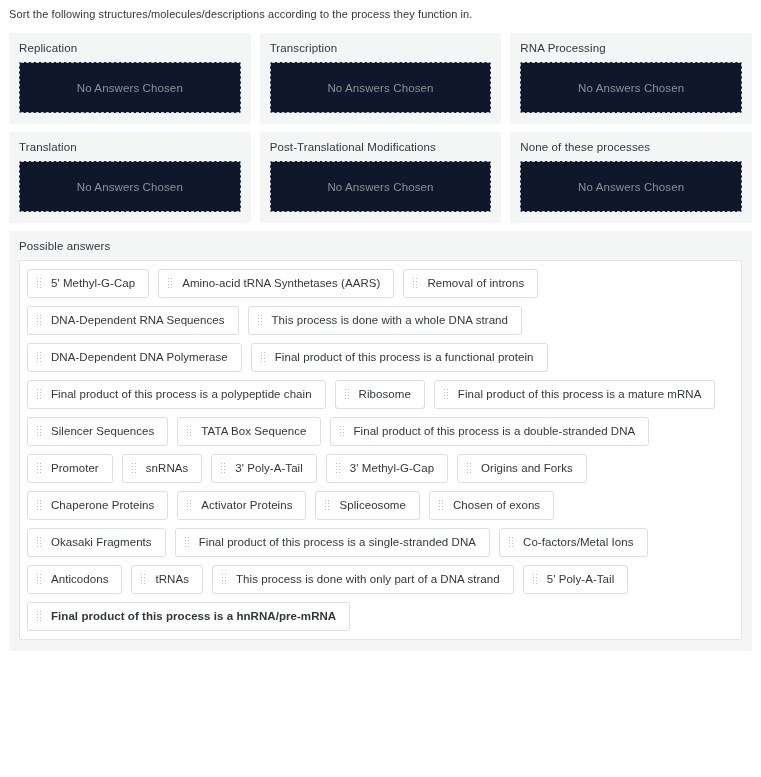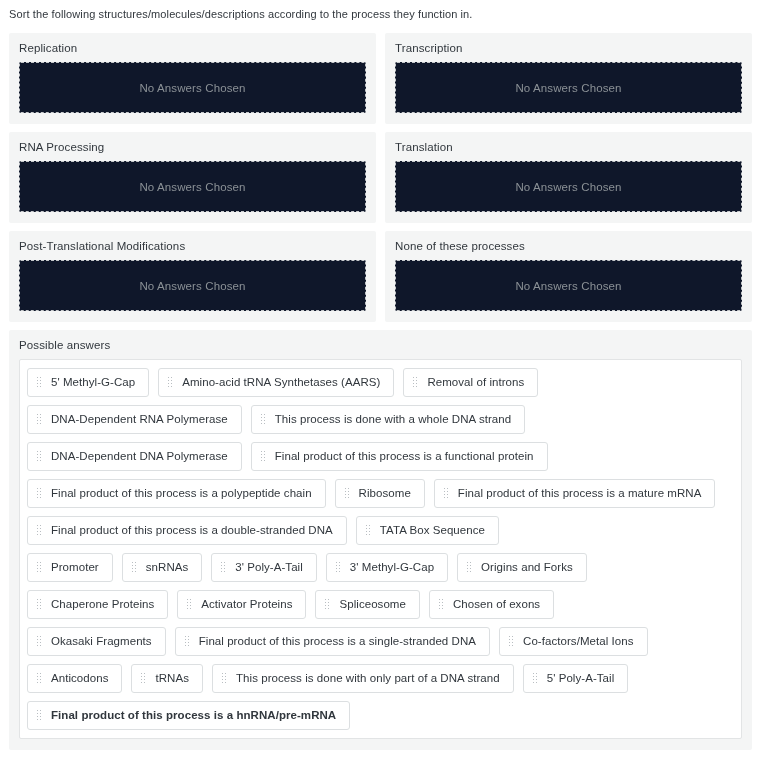--- a/index.html
+++ b/index.html
@@ -29,21 +29,21 @@
     line-height: 1.4;
     padding: 7px 0 0 9px;
     letter-spacing: 0.01em;
   }
 
   
   .cat-grid {
     margin-top: 11px;
     padding: 0 9px 0 9px;
     display: grid;
-    grid-template-columns: 1fr 1fr;
+    grid-template-columns: 1fr 1fr 1fr;
     column-gap: 9px;
     row-gap: 8px;
   }
 
   .cat-card {
     background: #f4f5f5;
     border-radius: 2px;
     padding: 9px 10px 11px 10px;
     box-sizing: border-box;
   }
@@ -196,21 +196,21 @@
             <span class="chip-label">Amino-acid tRNA Synthetases (AARS)</span>
           </div>
           <div class="chip">
             <span class="grip"></span>
             <span class="chip-label">Removal of introns</span>
           </div>
         </div>
         <div class="chip-row">
           <div class="chip">
             <span class="grip"></span>
-            <span class="chip-label">DNA-Dependent RNA Polymerase</span>
+            <span class="chip-label">DNA-Dependent RNA Sequences</span>
           </div>
           <div class="chip">
             <span class="grip"></span>
             <span class="chip-label">This process is done with a whole DNA strand</span>
           </div>
         </div>
         <div class="chip-row">
           <div class="chip">
             <span class="grip"></span>
             <span class="chip-label">DNA-Dependent DNA Polymerase</span>
@@ -230,26 +230,30 @@
             <span class="chip-label">Ribosome</span>
           </div>
           <div class="chip">
             <span class="grip"></span>
             <span class="chip-label">Final product of this process is a mature mRNA</span>
           </div>
         </div>
         <div class="chip-row">
           <div class="chip">
             <span class="grip"></span>
+            <span class="chip-label">Silencer Sequences</span>
+          </div>
+          <div class="chip">
+            <span class="grip"></span>
+            <span class="chip-label">TATA Box Sequence</span>
+          </div>
+          <div class="chip">
+            <span class="grip"></span>
             <span class="chip-label">Final product of this process is a double-stranded DNA</span>
           </div>
-          <div class="chip">
-            <span class="grip"></span>
-            <span class="chip-label">TATA Box Sequence</span>
-          </div>
         </div>
         <div class="chip-row">
           <div class="chip">
             <span class="grip"></span>
             <span class="chip-label">Promoter</span>
           </div>
           <div class="chip">
             <span class="grip"></span>
             <span class="chip-label">snRNAs</span>
           </div>

